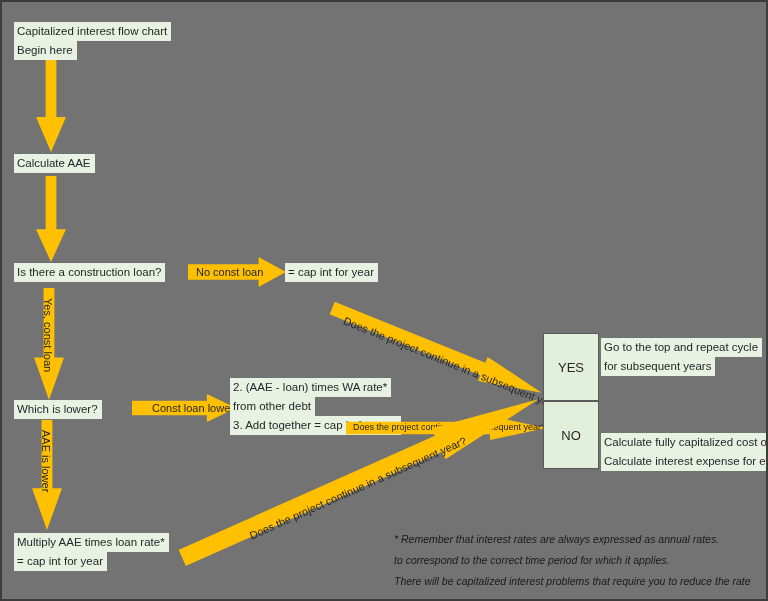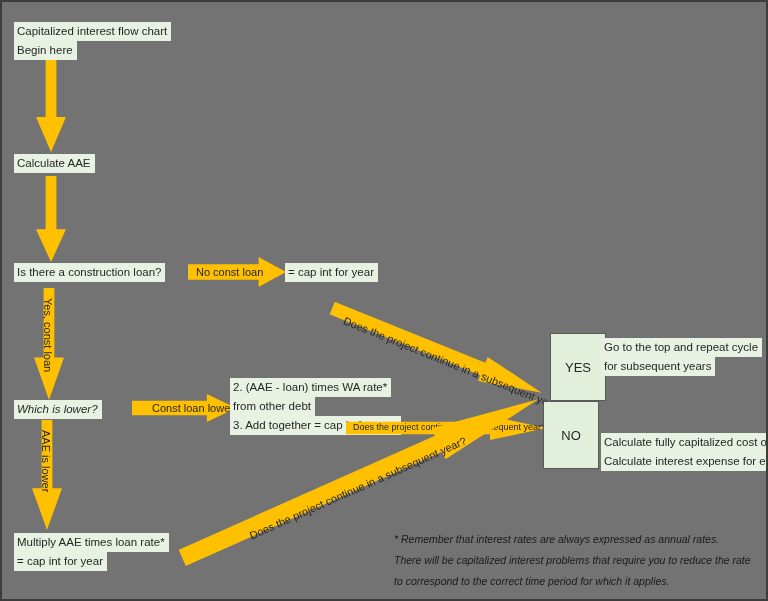--- a/index.html
+++ b/index.html
@@ -128,21 +128,21 @@
   </div>
 
   <div class="diag-wrap" style="left:330px; top:306px; transform: rotate(22deg);">
     <div class="arrow arrow-right" style="left:0; top:-13px; width:226px; height:26px;"></div>
   </div>
   <div class="diag-label" style="left:342px; top:312px; transform: rotate(22deg);">Does the project continue in a subsequent year?</div>
 
   <div class="arrow arrow-down" style="left:32px; top:286px; width:30px; height:112px;"></div>
   <div class="arrow-txt-v" style="left:52px; top:296px;">Yes, const loan</div>
 
-  <div class="lbl" style="left:12px; top:398px;font-style:italic;">Which is lower?</div>
+  <div class="lbl" style="left:12px; top:398px;">Which is lower?</div>
 
   <div class="arrow arrow-right" style="left:130px; top:392px; width:104px; height:28px;"></div>
   <div class="arrow-txt-h" style="left:150px; top:400px;">Const loan lower</div>
 
   <div class="multi" style="left:228px; top:376px;">
     <span>2. (AAE - loan) times WA rate*</span>
     <span>from other debt</span>
     <span>3. Add together = cap in for year</span>
   </div>
 
@@ -155,32 +155,32 @@
   <div class="multi" style="left:12px; top:531px;">
     <span>Multiply AAE times loan rate*</span>
     <span>= cap int for year</span>
   </div>
 
   <div class="diag-wrap" style="left:180px; top:556px; transform: rotate(-24deg);">
     <div class="arrow arrow-right" style="left:0; top:-17px; width:390px; height:34px;"></div>
   </div>
   <div class="diag-label" style="left:248px; top:528px; transform: rotate(-24deg);">Does the project continue in a subsequent year?</div>
 
-  <div class="ynbox" style="left:541px; top:331px; width:56px; height:68px;margin-left:7px;">YES</div>
+  <div class="ynbox" style="left:541px; top:331px; width:56px; height:68px;">YES</div>
   <div class="ynbox" style="left:541px; top:399px; width:56px; height:68px;">NO</div>
 
   <div class="multi" style="left:599px; top:336px;">
     <span>Go to the top and repeat cycle</span>
     <span>for subsequent years</span>
   </div>
 
   <div class="multi" style="left:599px; top:431px;">
     <span>Calculate fully capitalized cost of bldg</span>
     <span>Calculate interest expense for each yr</span>
   </div>
 
   <div class="note" style="left:392px; top:527px;">
     <span>* Remember that interest rates are always expressed as annual rates.</span>
+    <span>to correspond to the correct time period for which it applies.</span>
     <span>There will be capitalized interest problems that require you to reduce the rate</span>
-    <span>to correspond to the correct time period for which it applies.</span>
   </div>
 
 </div>
 
 </body></html>

